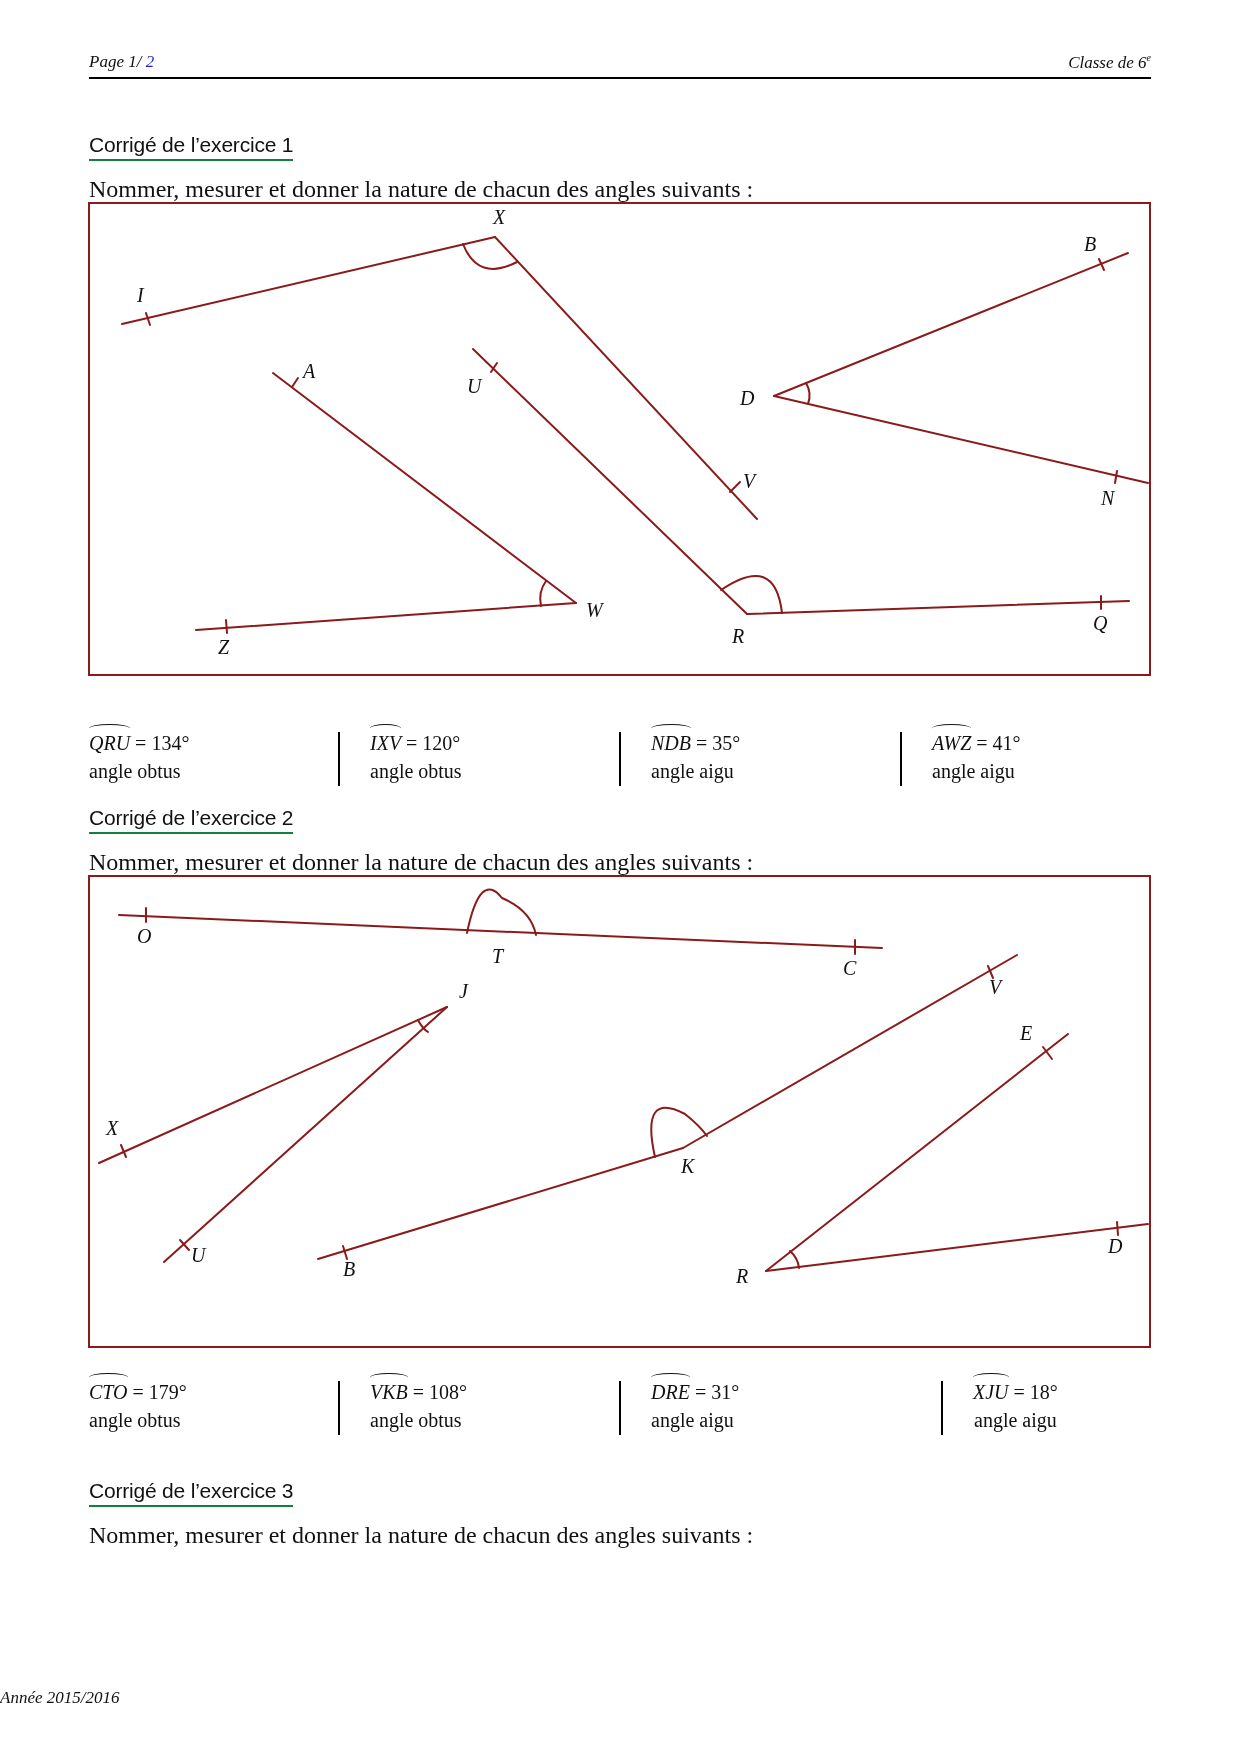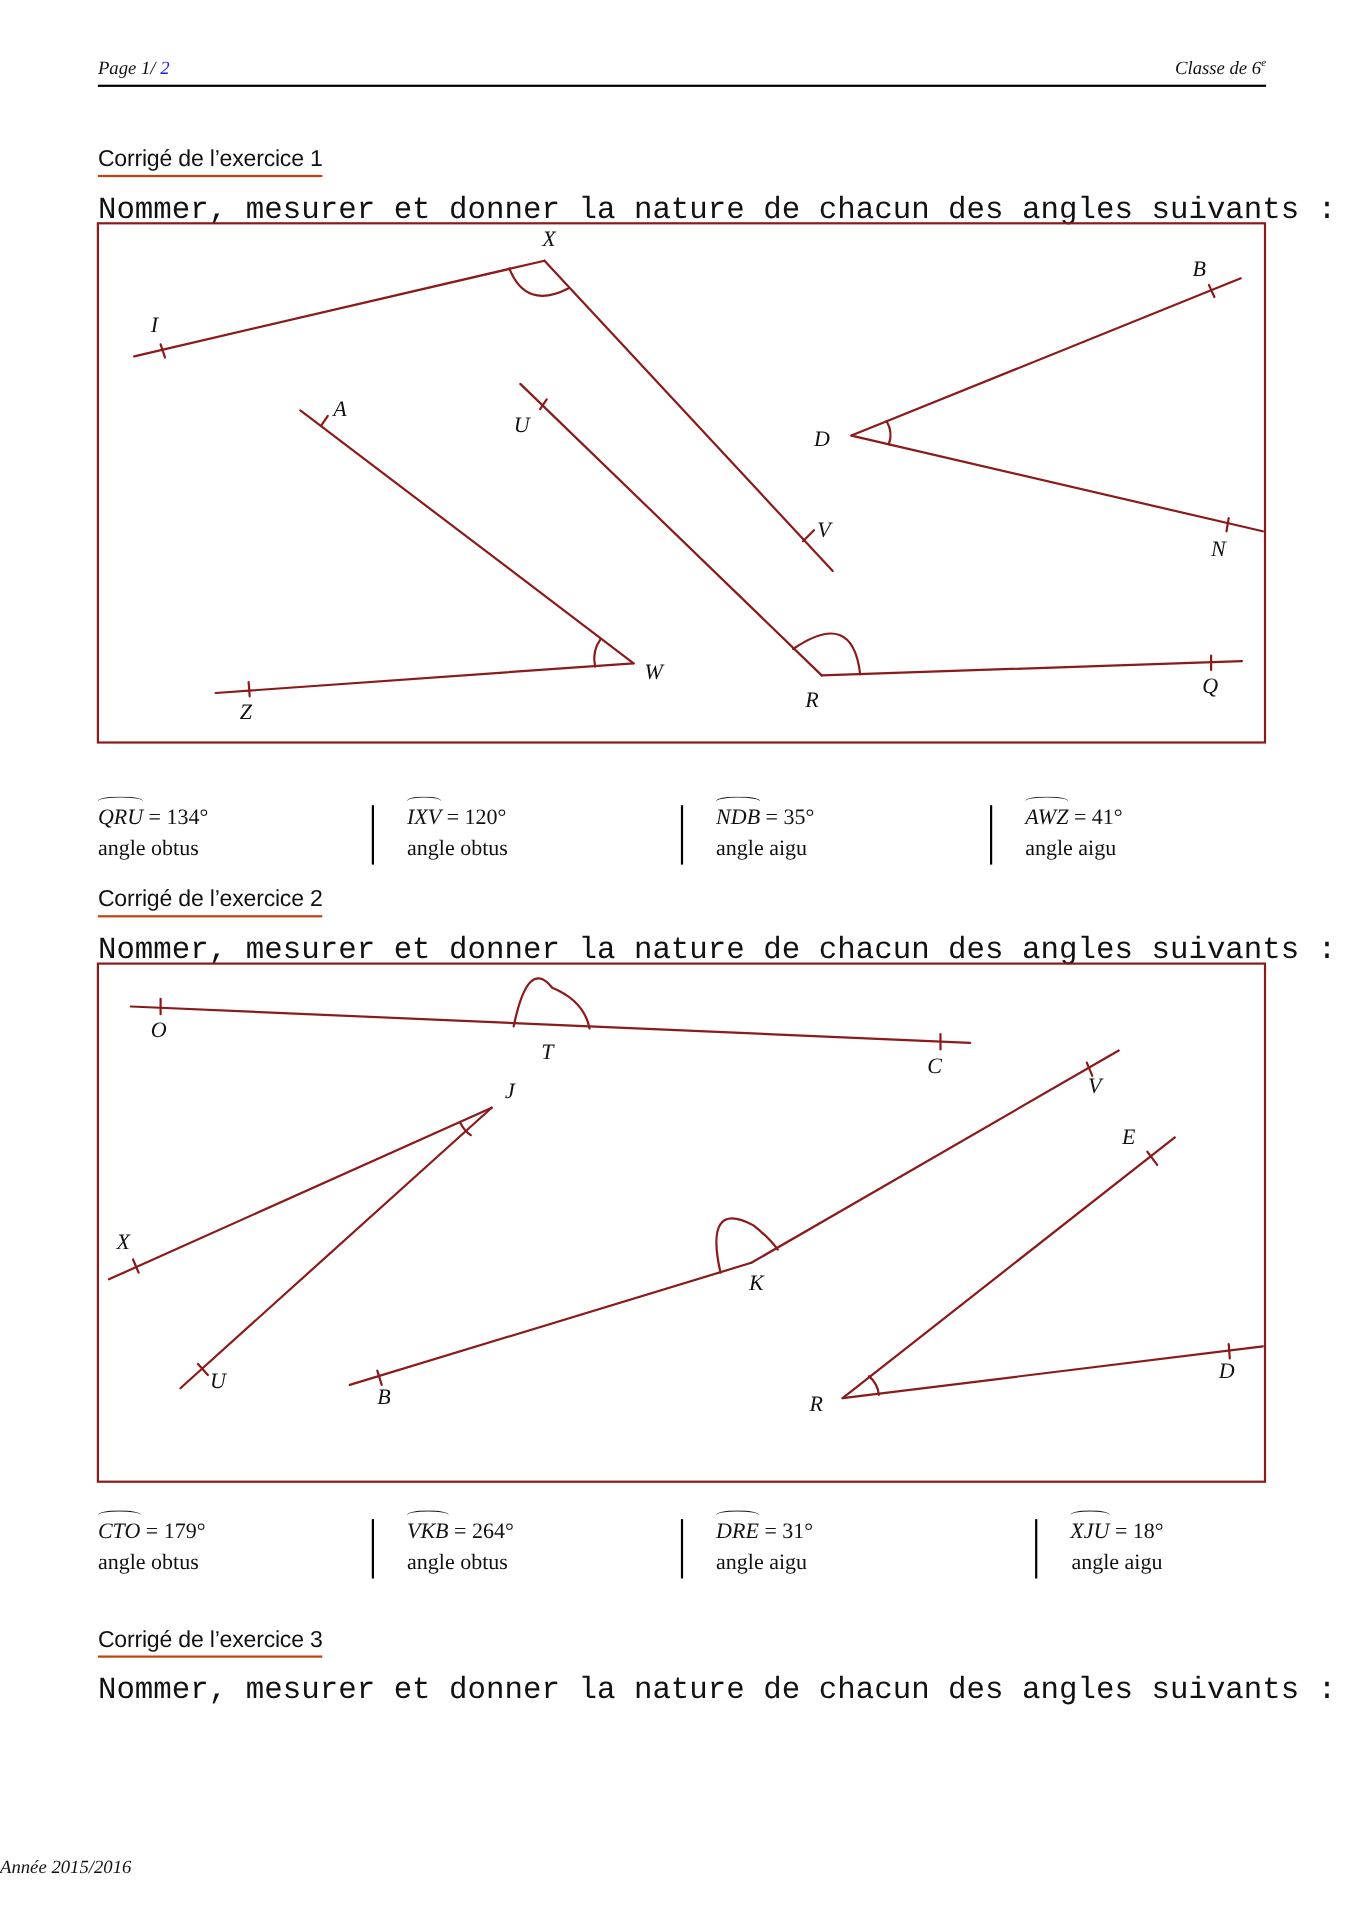--- a/index.html
+++ b/index.html
@@ -10,22 +10,22 @@
   .header { position: absolute; left: 89px; top: 52px; width: 1062px; height: 26px;
             font-family: "Liberation Serif", serif; font-style: italic; font-size: 17px; }
   .header .left { position: absolute; left: 0; top: 0; }
   .header .right { position: absolute; right: 0; top: 0; }
   .header .pagelink { color: #1f1fe0; }
   .header .rule { position: absolute; left: 0; right: 0; top: 25px; height: 2px; background: #000; }
   sup { font-size: 10px; }
 
   .section-title { position: absolute; left: 89px; font-family: "Liberation Sans", sans-serif;
                    font-size: 21px; font-weight: normal; letter-spacing: -0.2px;
-                   border-bottom: 2px solid #c2410c; padding-bottom: 2px; line-height: 24px; }
-  .instr { position: absolute; left: 89px; font-family: Liberation Mono, monospace; font-size: 28px; }
+                   border-bottom: 2px solid #15803d; padding-bottom: 2px; line-height: 24px; }
+  .instr { position: absolute; left: 89px; font-family: Liberation Serif, serif; font-size: 24px; }
 
   .figure-frame { position: absolute; left: 88px; width: 1063px; border: 2px solid #8b1a1a;
                   box-sizing: border-box; }
 
   svg.figs { position: absolute; left: 0; top: 0; }
   .lbl { font-family: "Liberation Serif", serif; font-style: italic; font-size: 20px; fill: #111; }
 
   .answers { position: absolute; left: 89px; width: 1062px; height: 56px;
              font-family: "Liberation Serif", serif; font-size: 20px; }
   .ans { position: absolute; top: 0; height: 56px; }
@@ -80,21 +80,21 @@
   <div class="instr" style="top:849px;">Nommer, mesurer et donner la nature de chacun des angles suivants :</div>
   <div class="figure-frame" style="top:875px;height:473px;"></div>
 
   <div class="answers" style="top:1379px;">
     <div class="ans" style="left:0;">
       <div class="line1"><span class="angname"><span class="hat"></span><span>CTO</span></span> <span>= 179°</span></div>
       <div class="line2">angle obtus</div>
     </div>
     <div class="ans" style="left:281px;">
       <div class="vsep"></div>
-      <div class="line1"><span class="angname"><span class="hat"></span><span>VKB</span></span> <span>= 264°</span></div>
+      <div class="line1"><span class="angname"><span class="hat"></span><span>VKB</span></span> <span>= 108°</span></div>
       <div class="line2">angle obtus</div>
     </div>
     <div class="ans" style="left:562px;">
       <div class="vsep"></div>
       <div class="line1"><span class="angname"><span class="hat"></span><span>DRE</span></span> <span>= 31°</span></div>
       <div class="line2">angle aigu</div>
     </div>
     <div class="ans" style="left:884px;text-align:center;">
       <div class="vsep"></div>
       <div class="line1"><span class="angname"><span class="hat"></span><span>XJU</span></span> <span>= 18°</span></div>

